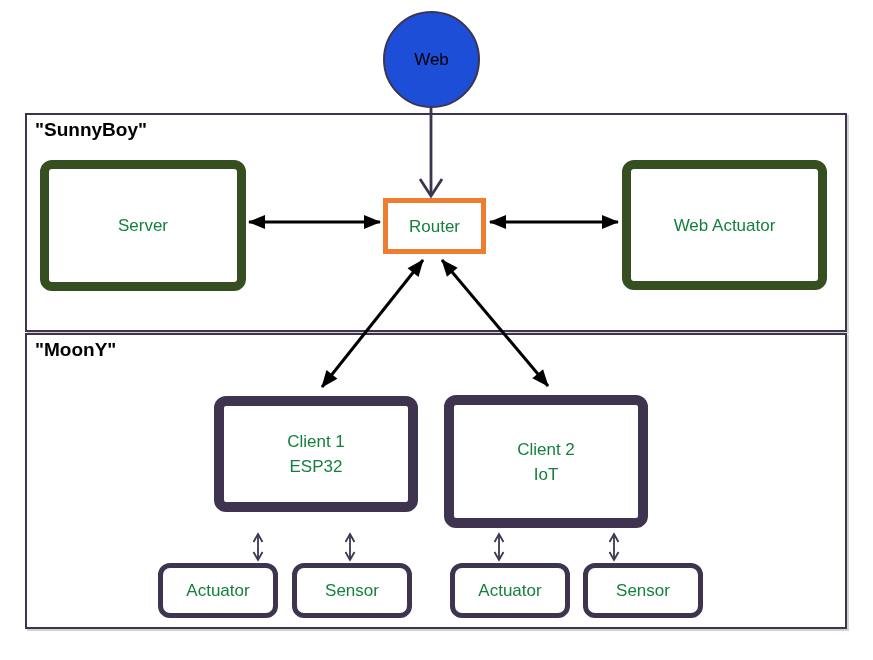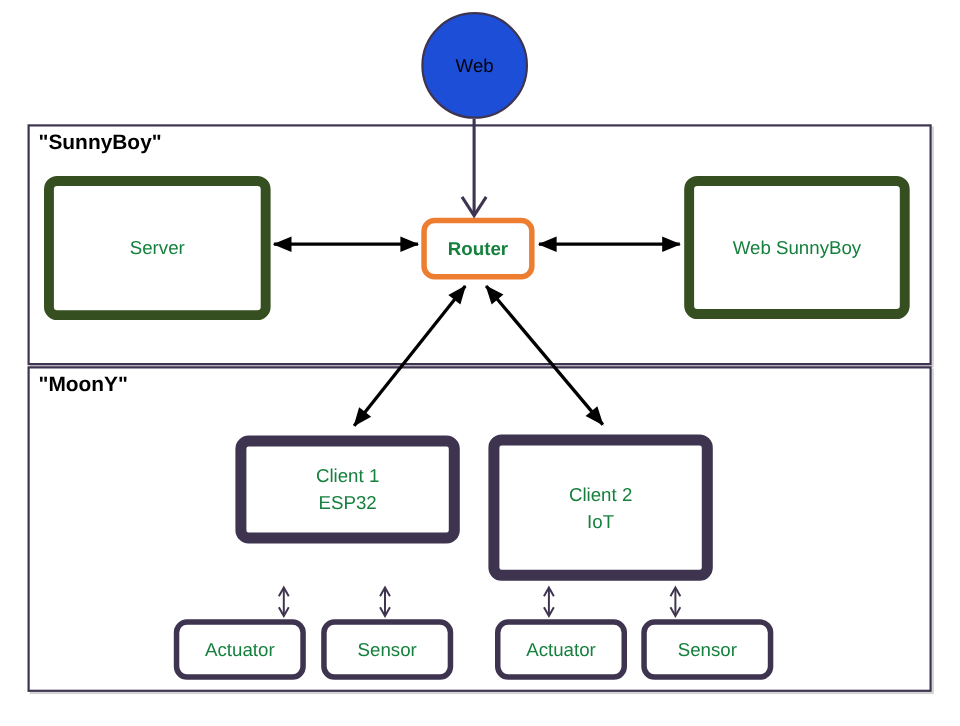--- a/index.html
+++ b/index.html
@@ -18,26 +18,26 @@
     position:absolute; top:4px; left:8px; font-weight:bold; font-size:19px; color:#000;
   }
   
   .node {
     position:absolute; background:#fff; display:flex; flex-direction:column;
     align-items:center; justify-content:center; text-align:center;
     font-size:17px; color:#15803d; line-height:25px; box-sizing:border-box;
   }
   .node-green  { border:9px solid var(--green);  border-radius:12px; }
   .node-purple { border:10px solid var(--purple); border-radius:12px; }
-  .node-router { border:5px solid var(--orange); border-radius:12px;font-weight:bold; }
+  .node-router { border:5px solid var(--orange); border-radius:0; }
   .node-periph { border:5px solid var(--purple); border-radius:12px; }
   .node-server { left:40px;  top:160px; width:206px; height:131px; }
   .node-webif  { left:622px; top:160px; width:205px; height:130px; }
   .node-router { left:383px; top:198px; width:103px; height:56px;  }
-  .node-client1{ left:214px; top:396px; width:204px; height:98px; }
+  .node-client1{ left:214px; top:396px; width:204px; height:116px; }
   .node-client2{ left:444px; top:395px; width:204px; height:133px; }
   .node-act1 { left:158px; top:563px; width:120px; height:55px; }
   .node-sen1 { left:292px; top:563px; width:120px; height:55px; }
   .node-act2 { left:450px; top:563px; width:120px; height:55px; }
   .node-sen2 { left:583px; top:563px; width:120px; height:55px; }
   
   .web-circle {
     position:absolute; left:383px; top:11px; width:97px; height:97px;
     border:2.5px solid var(--purple); border-radius:50%; background:#1d4ed8;
     display:flex; align-items:center; justify-content:center;
@@ -66,21 +66,21 @@
     <span>Web</span>
   </div>
 
   <div class="node node-green node-server">
     <span>Server</span>
   </div>
   <div class="node node-router">
     <span>Router</span>
   </div>
   <div class="node node-green node-webif">
-    <span>Web SunnyBoy</span>
+    <span>Web Actuator</span>
   </div>
 
   <div class="node node-purple node-client1">
     <span>Client 1</span>
     <span>ESP32</span>
   </div>
   <div class="node node-purple node-client2">
     <span>Client 2</span>
     <span>IoT</span>
   </div>

